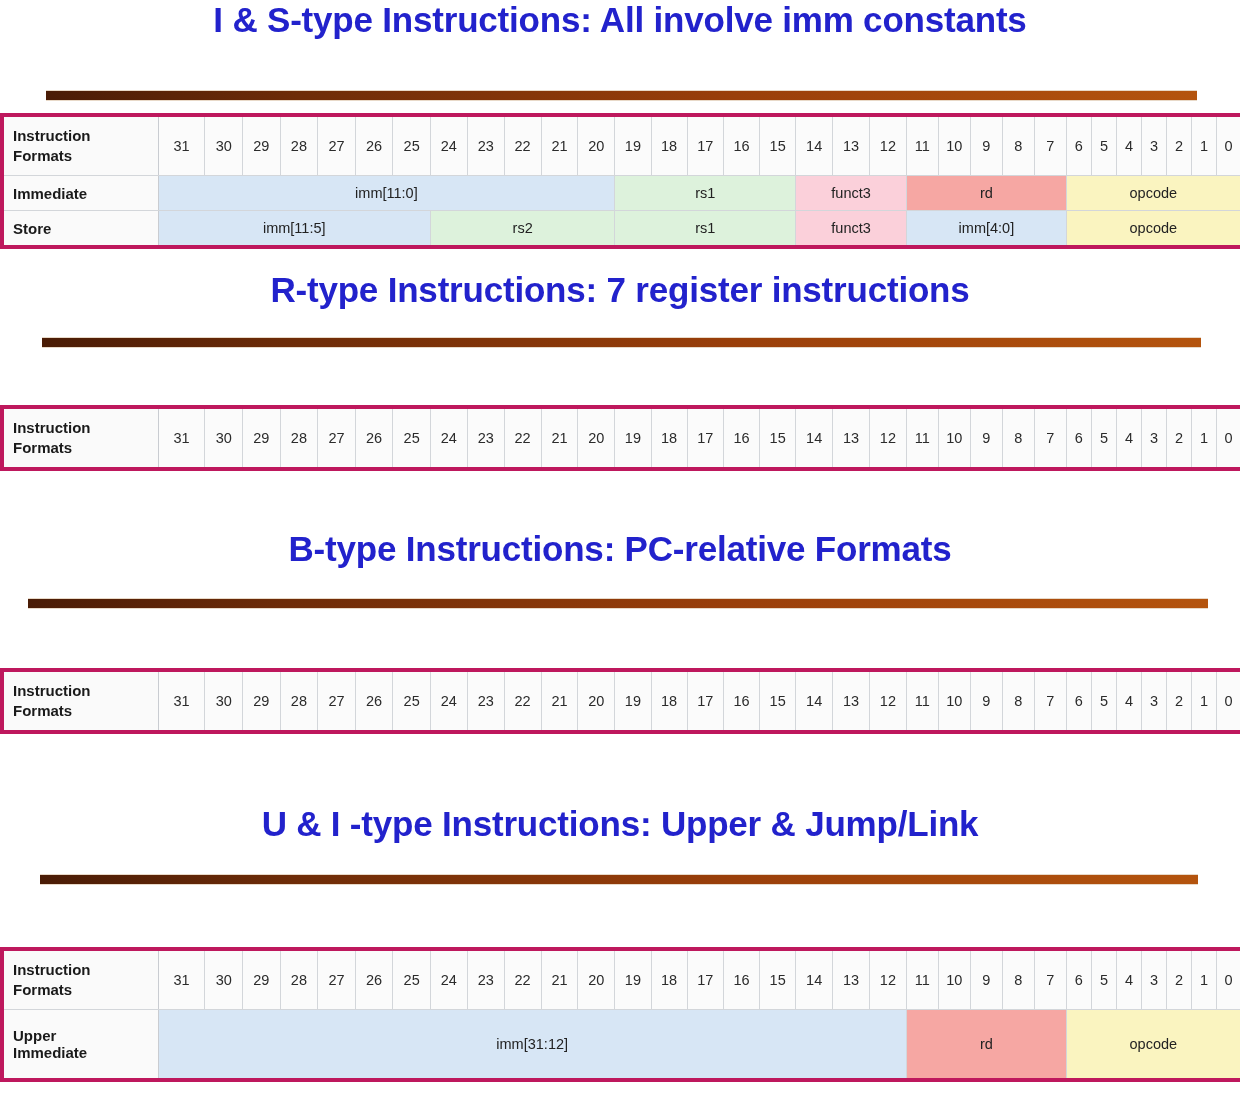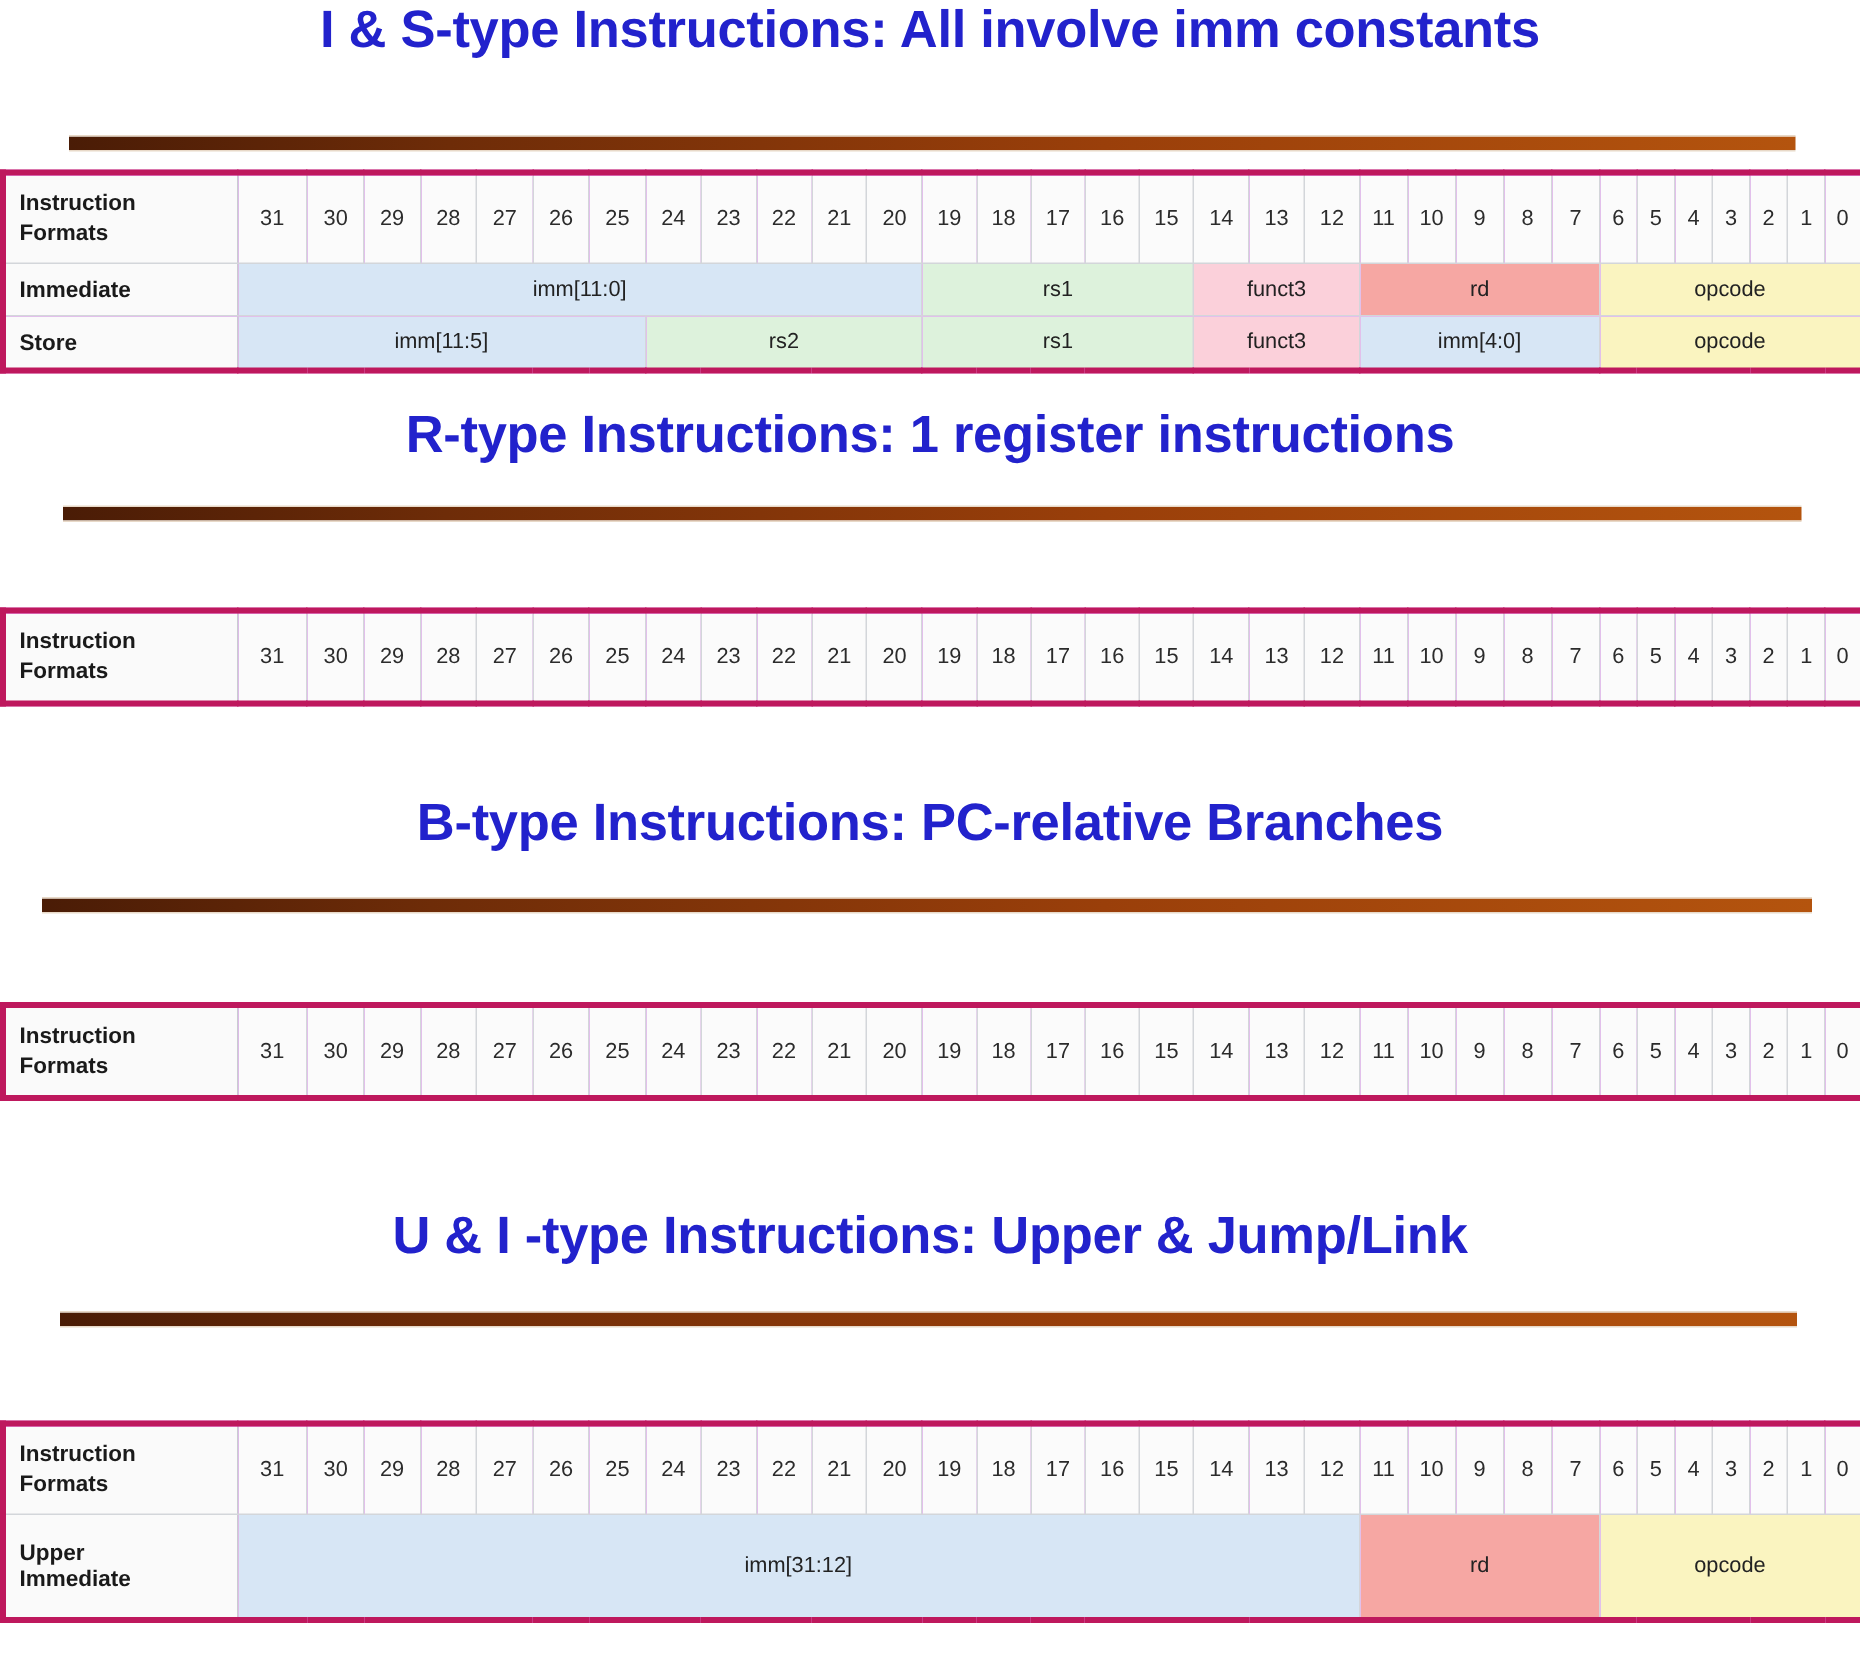--- a/index.html
+++ b/index.html
@@ -177,21 +177,21 @@
           <td class="row-label">Store</td>
           <td class="c-imm" colspan="7">imm[11:5]</td>
           <td class="c-reg" colspan="5">rs2</td>
           <td class="c-reg" colspan="5">rs1</td>
           <td class="c-f3" colspan="3">funct3</td>
           <td class="c-imm" colspan="5">imm[4:0]</td>
           <td class="c-op" colspan="7">opcode</td>
         </tr>
       </tbody>
     </table>
-    <div class="slide-title" style="position: absolute; left: 0px; right: 0px; top: 272px;">R-type Instructions:  1 register instructions</div>
+    <div class="slide-title" style="position: absolute; left: 0px; right: 0px; top: 272px;">R-type Instructions:  7 register instructions</div>
     <div class="divider-bar" style="position: absolute; left: 42px; width: 1159px; top: 337px;"></div>
     <table class="fmt-table" style="position: absolute; left: 0px; top: 405px;">
       <colgroup>
         <col style="width: 156px;">
         <col style="width: 46.9791px;">
         <col style="width: 37.5833px;">
         <col style="width: 37.5833px;">
         <col style="width: 37.5833px;">
         <col style="width: 37.5833px;">
         <col style="width: 37.5833px;">
@@ -256,21 +256,21 @@
           <td>6</td>
           <td>5</td>
           <td>4</td>
           <td>3</td>
           <td>2</td>
           <td>1</td>
           <td>0</td>
         </tr>
       </tbody>
     </table>
-    <div class="slide-title" style="position: absolute; left: 0px; right: 0px; top: 531px;">B-type Instructions:  PC-relative Branches</div>
+    <div class="slide-title" style="position: absolute; left: 0px; right: 0px; top: 531px;">B-type Instructions:  PC-relative Formats</div>
     <div class="divider-bar" style="position: absolute; left: 28px; width: 1180px; top: 598px;"></div>
     <table class="fmt-table" style="position: absolute; left: 0px; top: 668px;">
       <colgroup>
         <col style="width: 156px;">
         <col style="width: 46.9791px;">
         <col style="width: 37.5833px;">
         <col style="width: 37.5833px;">
         <col style="width: 37.5833px;">
         <col style="width: 37.5833px;">
         <col style="width: 37.5833px;">

